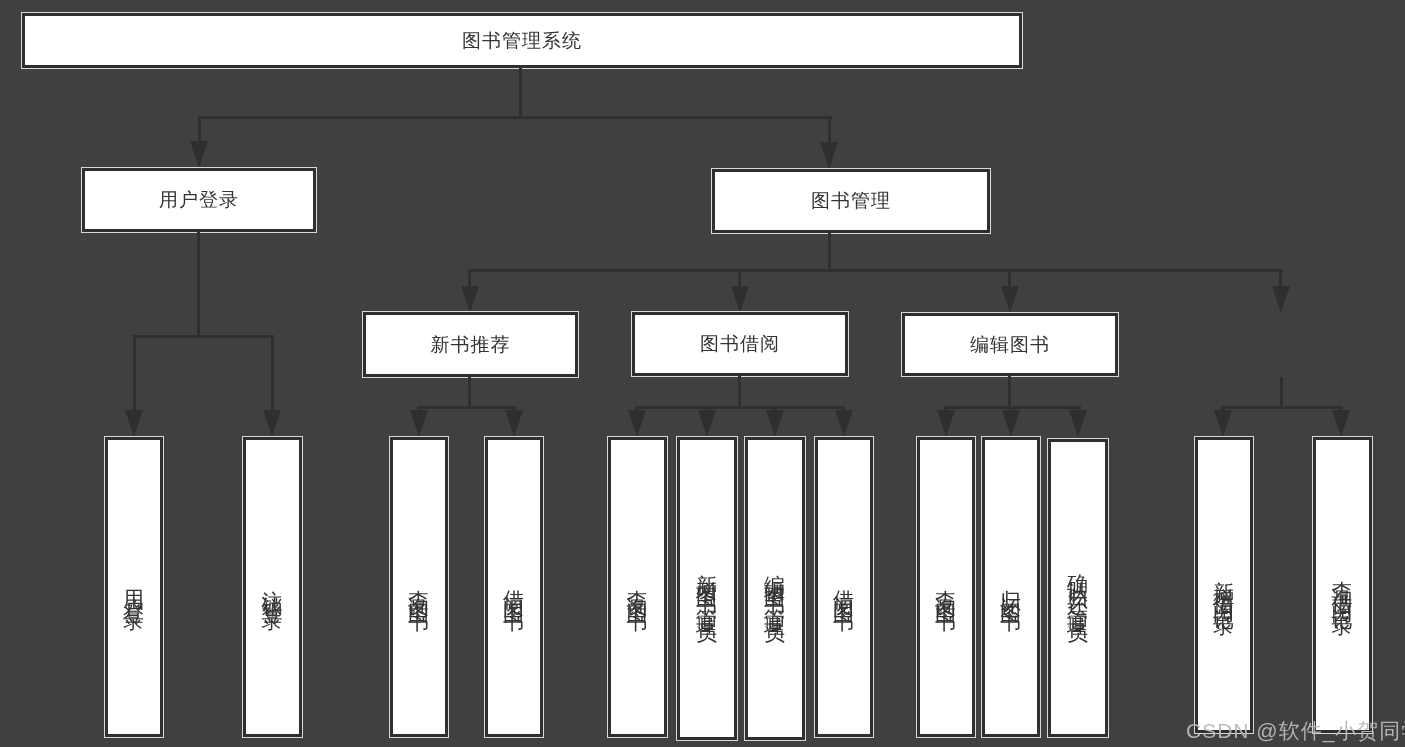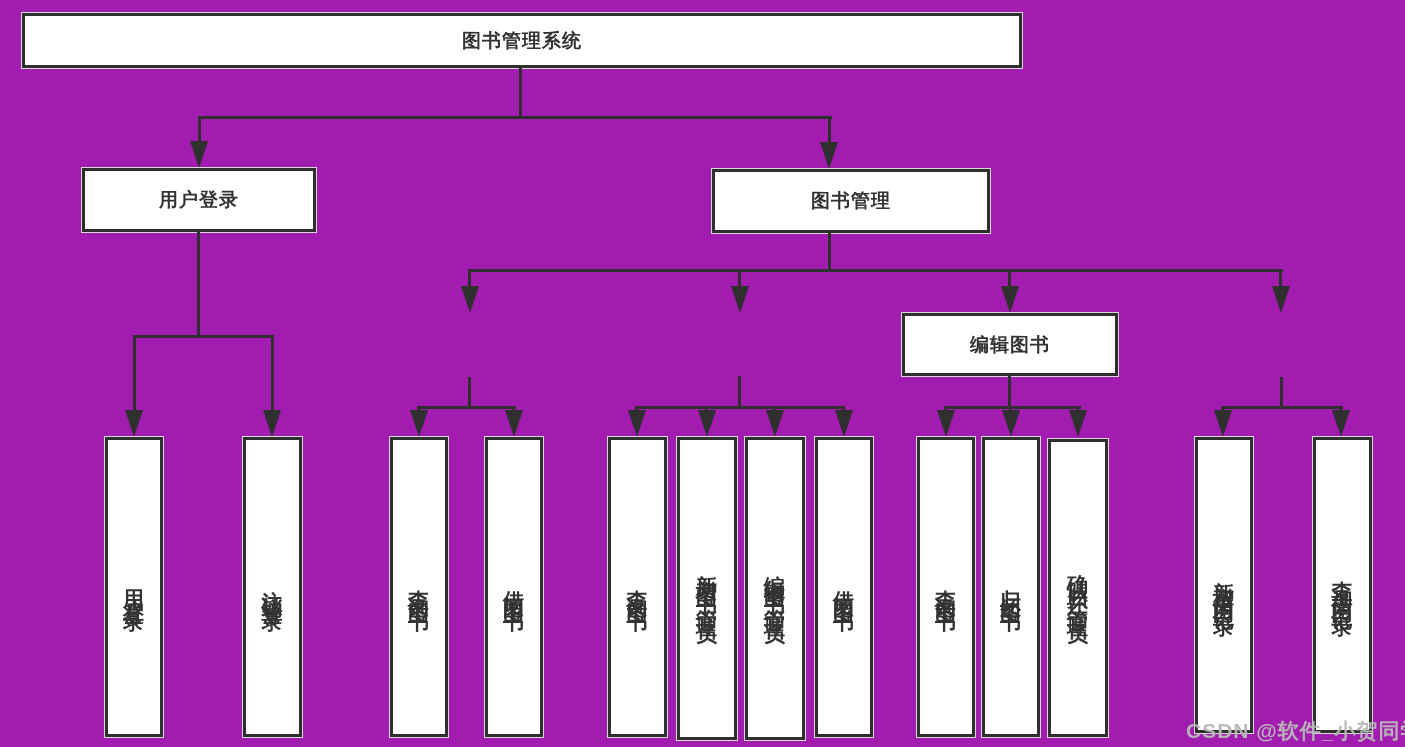--- a/index.html
+++ b/index.html
@@ -1,22 +1,21 @@
 <!DOCTYPE html>
 <html><head>
 <meta charset="utf-8">
 <style>
   html,body{margin:0;padding:0;background:#ffffff;}
   .canvas{
     position:relative;
     width:1405px;height:747px;
-    background:#a21caf;
+    background:#404040;
     font-family:"Liberation Sans", sans-serif;
     overflow:hidden;
-    font-weight:bold;
   }
   .box{
     position:absolute;
     box-sizing:border-box;
     border:3px solid #2f2f2f;
     background:#ffffff;
     color:#333333;
     display:flex;
     align-items:center;
     justify-content:center;
@@ -78,20 +77,22 @@
   <div class="hl" style="left:468px;top:269px;width:815px"></div>
   <div class="vl" style="left:468px;top:269px;height:20px"></div>
   <div class="ar" style="left:461px;top:286px"></div>
   <div class="vl" style="left:738px;top:269px;height:20px"></div>
   <div class="ar" style="left:731px;top:286px"></div>
   <div class="vl" style="left:1008px;top:269px;height:20px"></div>
   <div class="ar" style="left:1001px;top:286px"></div>
   <div class="vl" style="left:1279px;top:269px;height:20px"></div>
   <div class="ar" style="left:1272px;top:286px"></div>
 
+  <div class="box" style="left:363px;top:312px;width:215px;height:65px">新书推荐</div>
+  <div class="box" style="left:632px;top:312px;width:216px;height:64px">图书借阅</div>
   <div class="box" style="left:902px;top:313px;width:216px;height:63px">编辑图书</div>
 
   <div class="vl" style="left:468px;top:377px;height:31px"></div>
   <div class="hl" style="left:417px;top:406px;width:99px"></div>
   <div class="vl" style="left:417px;top:406px;height:8px"></div>
   <div class="ar" style="left:410px;top:410px"></div>
   <div class="vl" style="left:512px;top:406px;height:8px"></div>
   <div class="ar" style="left:505px;top:410px"></div>
 
   <div class="vl" style="left:738px;top:376px;height:32px"></div>

